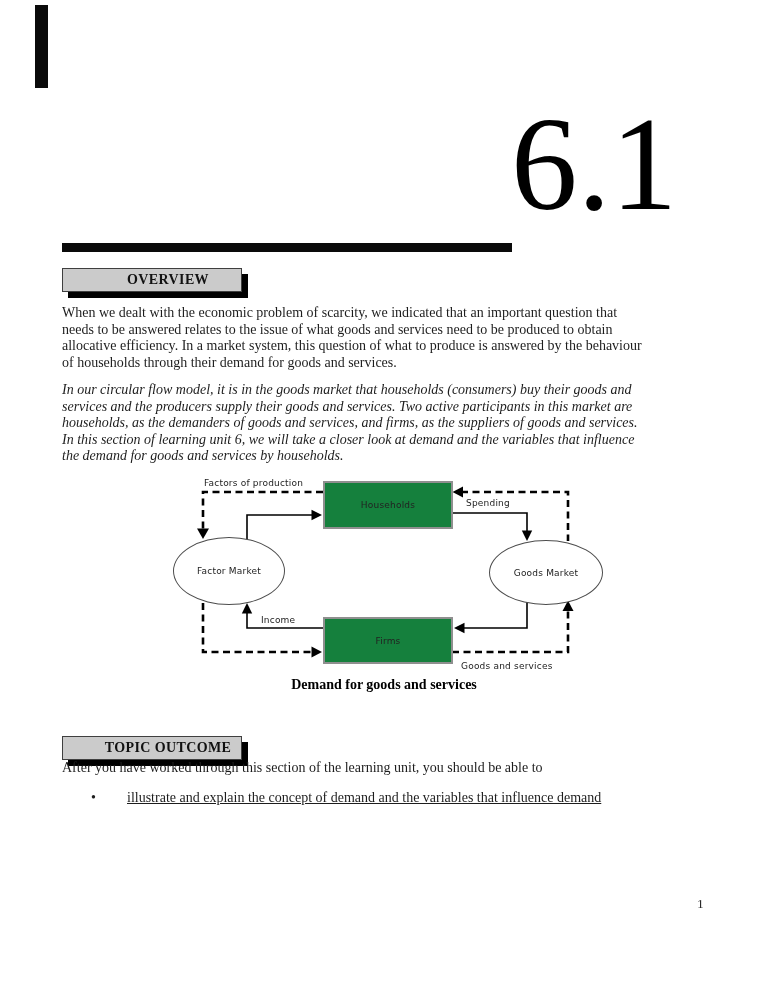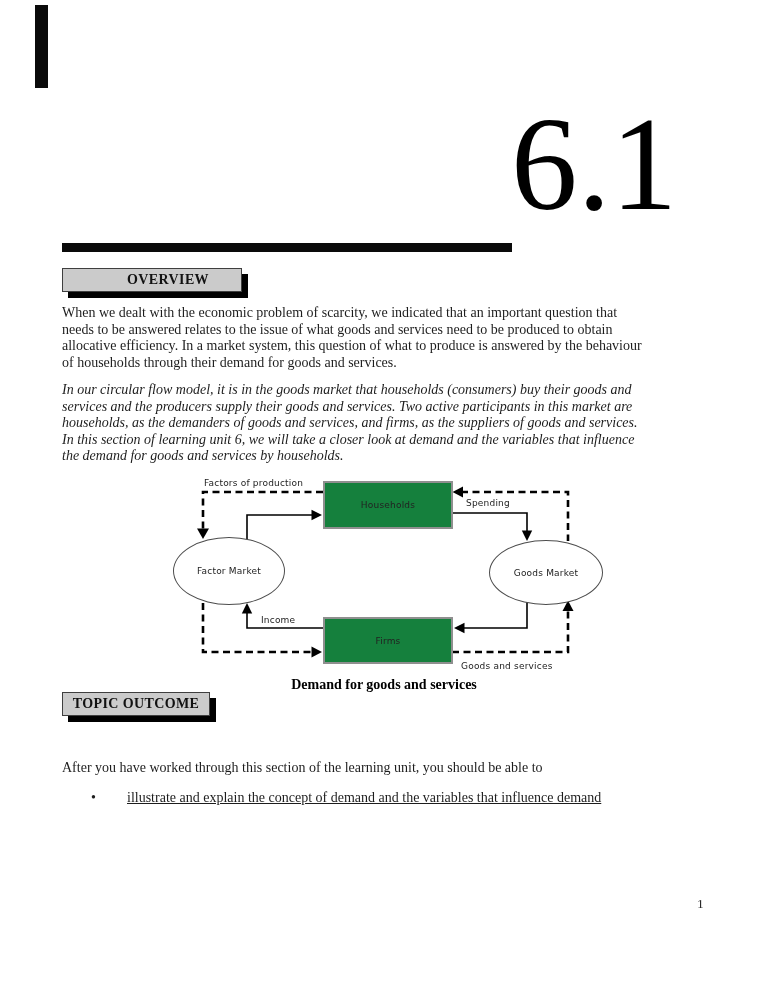--- a/index.html
+++ b/index.html
@@ -21,21 +21,21 @@
   .thick-rule { position:absolute; left:62px; top:243px; width:450px; height:9px; background:#0a0a0a; }
 
   .heading-box {
     position:absolute; left:62px; width:146px; height:22px;
     background:#cbcbcb; border:1px solid #3f3f3f;
     box-shadow:6px 6px 0 #000;
     display:flex; align-items:center; justify-content:center;
     font-weight:bold; font-size:14px; letter-spacing:0.4px; color:#111;
   }
   .overview-box { top:268px;padding-left:32px; }
-  .topic-box   { top:692px; }
+  .topic-box   { top:736px;padding-left:32px; }
 
   .para { position:absolute; left:62px; font-size:14px; line-height:16.6px; color:#1d1d1d; }
   .para div { white-space:nowrap; }
 
   .caption {
     position:absolute; left:0; top:677px; width:768px; text-align:center;
     font-weight:bold; font-size:14px; color:#000000;
   }
 
   .intro-line { position:absolute; left:62px; top:760px; font-size:14px; white-space:nowrap; }

